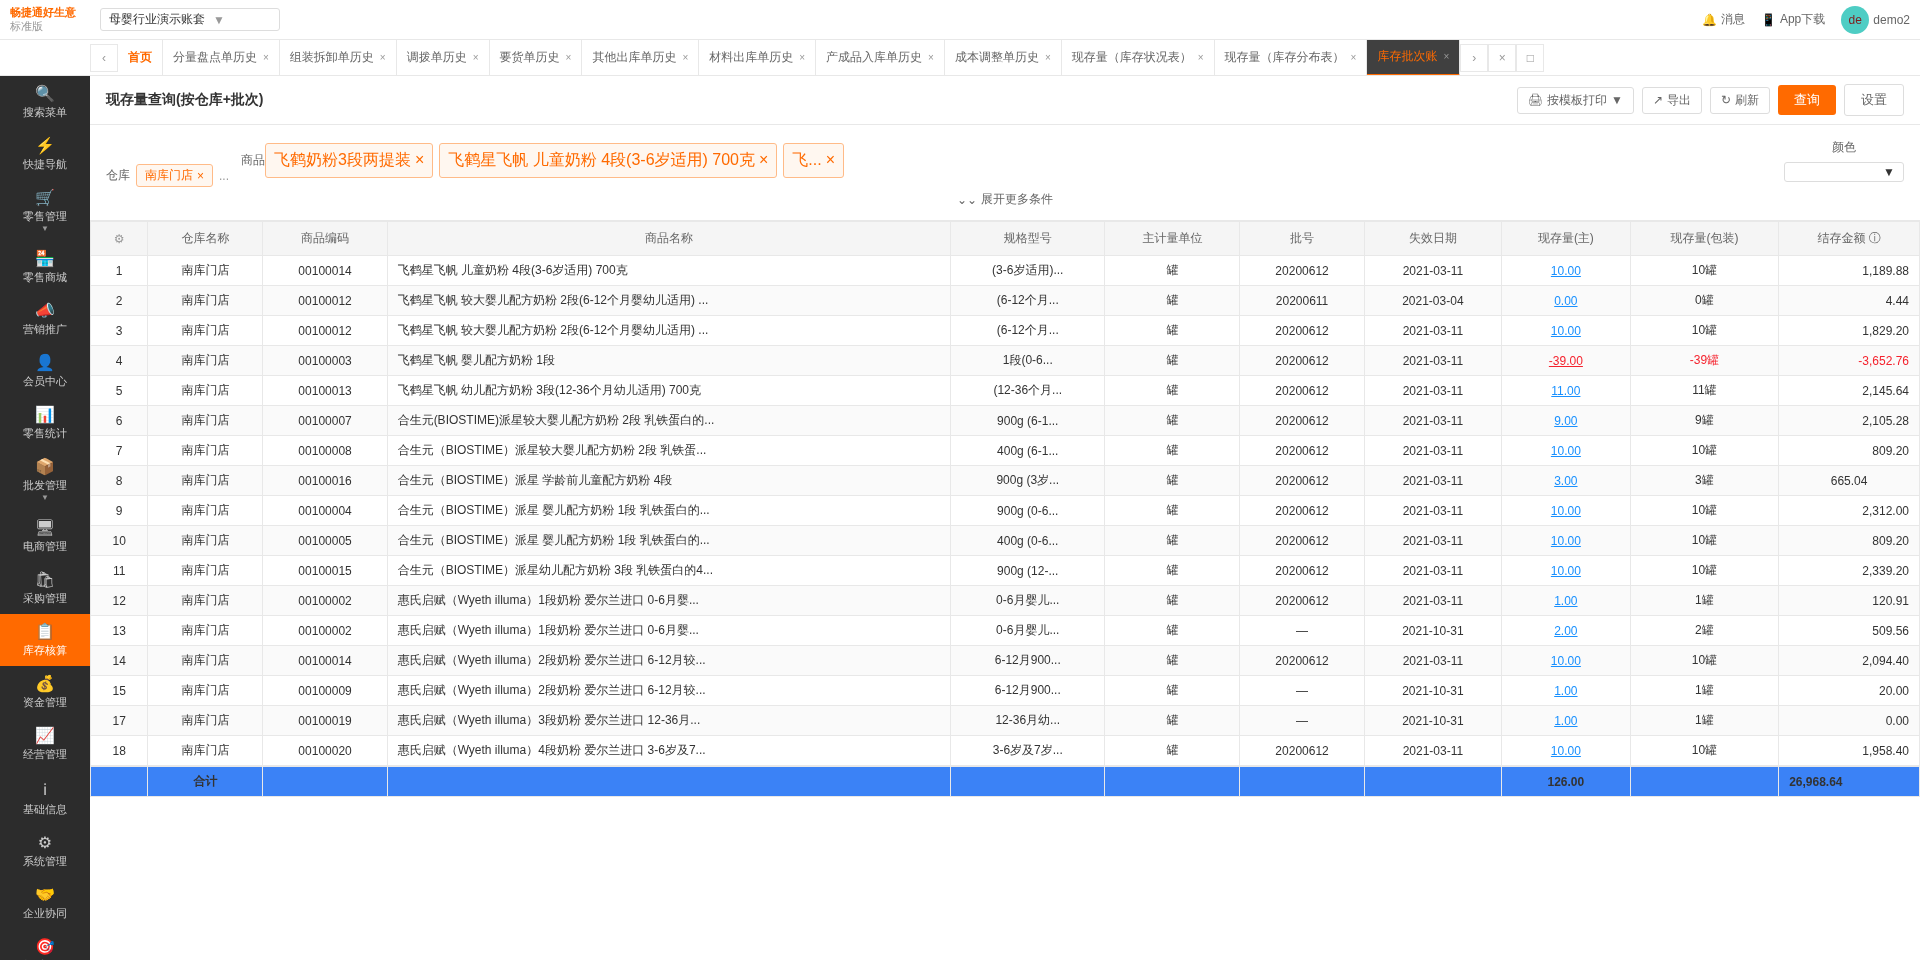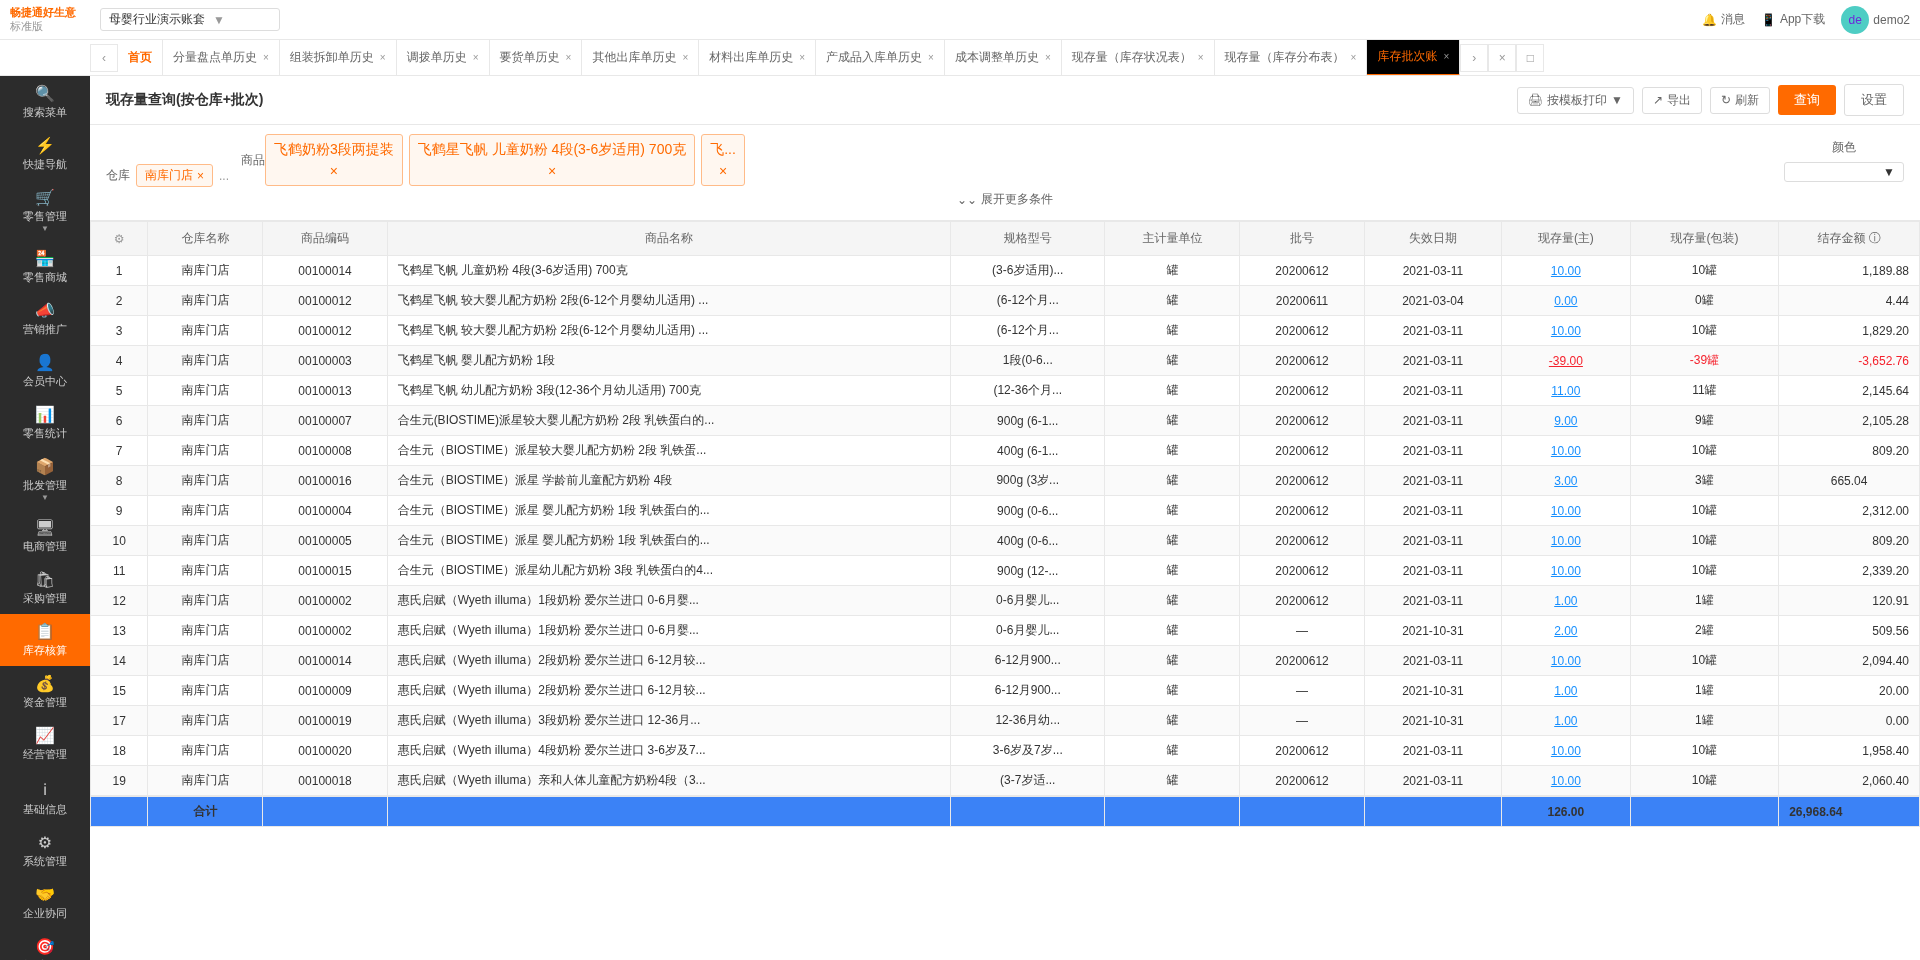--- a/index.html
+++ b/index.html
@@ -6,27 +6,27 @@
     body { font-family: 'Microsoft YaHei', Arial, sans-serif; font-size: 12px; background: #f5f5f5; color: #333; overflow: hidden; }
     
     
     .top-bar { display: flex; align-items: center; background: #fff; height: 40px; border-bottom: 1px solid #e8e8e8; padding: 0 10px; }
     .logo { display: flex; align-items: center; width: 90px; }
     .logo-text { color: #ff6a00; font-size: 11px; font-weight: bold; line-height: 1.2; }
     .top-selector { display: flex; align-items: center; background: #fff; border: 1px solid #ddd; border-radius: 3px; padding: 2px 8px; font-size: 12px; cursor: pointer; margin-right: 10px; min-width: 180px; }
     .top-selector .arrow { margin-left: 8px; color: #999; }
     .top-right { margin-left: auto; display: flex; align-items: center; gap: 16px; }
     .top-right-item { display: flex; align-items: center; gap: 4px; color: #666; cursor: pointer; font-size: 12px; }
-    .user-avatar { width: 28px; height: 28px; border-radius: 50%; background: #4ECDC4; display: flex; align-items: center; justify-content: center; color: #6d28d9; font-size: 12px; }
+    .user-avatar { width: 28px; height: 28px; border-radius: 50%; background: #4ECDC4; display: flex; align-items: center; justify-content: center; color: #7f1d1d; font-size: 12px; }
     
     
     .tab-bar { display: flex; align-items: center; background: #fff; height: 36px; border-bottom: 1px solid #e8e8e8; padding: 0 0 0 90px; overflow: hidden; }
     .tab-item { display: flex; align-items: center; padding: 0 10px; height: 36px; border-right: 1px solid #e8e8e8; font-size: 12px; cursor: pointer; white-space: nowrap; color: #666; flex-shrink: 0; }
     .tab-item.home { color: #ff6a00; font-weight: bold; }
-    .tab-item.active { color: #ff6a00; border-bottom: 2px solid #ff6a00; background: #000000; }
+    .tab-item.active { color: #ff6a00; border-bottom: 2px solid #ff6a00; background: #404040; }
     .tab-close { margin-left: 6px; color: #999; font-size: 10px; cursor: pointer; }
     .tab-nav-btn { width: 28px; height: 28px; display: flex; align-items: center; justify-content: center; cursor: pointer; color: #999; border: 1px solid #e8e8e8; }
     
     
     .main-layout { display: flex; height: calc(100vh - 76px); }
     
     
     .sidebar { width: 90px; background: #2c2c2c; display: flex; flex-direction: column; flex-shrink: 0; }
     .sidebar-item { display: flex; flex-direction: column; align-items: center; padding: 8px 4px; cursor: pointer; color: #ccc; font-size: 11px; }
     .sidebar-item.active { background: #ff6a00; color: #fff; }
@@ -45,21 +45,21 @@
     .btn-setting { background: #fff; color: #666; border: 1px solid #ddd; padding: 6px 16px; border-radius: 3px; cursor: pointer; font-size: 13px; }
     
     
     .filter-area { background: #fff; padding: 8px 16px; border-bottom: 1px solid #e8e8e8; }
     .filter-row { display: flex; align-items: center; gap: 12px; flex-wrap: wrap; }
     .filter-label { color: #666; font-size: 12px; white-space: nowrap; }
     .filter-tag { display: inline-flex; align-items: center; background: #fff7f0; border: 1px solid #ffbb88; border-radius: 3px; padding: 2px 8px; font-size: 12px; color: #ff6a00; gap: 4px; }
     .filter-tag .close { cursor: pointer; color: #ff6a00; }
     .filter-dots { color: #999; cursor: pointer; }
     .filter-product-tags { display: flex; align-items: center; gap: 6px; flex: 1; }
-    .filter-product-tag { display: inline-flex; align-items: center; background: #fff7f0; border: 1px solid #ffbb88; border-radius: 3px; padding: 6px 8px; font-size: 14px; color: #ff6a00; gap: 4px; flex-direction: column; }
+    .filter-product-tag { display: inline-flex; align-items: center; background: #fff7f0; border: 1px solid #ffbb88; border-radius: 3px; padding: 6px 8px; font-size: 16px; color: #ff6a00; gap: 4px; }
     .filter-color-select { border: 1px solid #ddd; border-radius: 3px; padding: 2px 8px; font-size: 12px; min-width: 120px; display: flex; align-items: center; justify-content: space-between; }
     .expand-more { display: flex; align-items: center; justify-content: center; padding: 4px 0; color: #666; font-size: 12px; cursor: pointer; gap: 4px; }
     
     
     .table-container { flex: 1; overflow: auto; background: #fff; margin: 0; }
     table { width: 100%; border-collapse: collapse; font-size: 12px; }
     thead tr { background: #f5f5f5; }
     th { padding: 8px 10px; text-align: center; border: 1px solid #e8e8e8; font-weight: 500; color: #666; white-space: nowrap; font-size: 12px; }
     td { padding: 6px 10px; text-align: center; border: 1px solid #e8e8e8; white-space: nowrap; color: #333; }
     td.left { text-align: left; }
@@ -489,33 +489,20 @@
               <td>00100020</td>
               <td class="left">惠氏启赋（Wyeth illuma）4段奶粉 爱尔兰进口 3-6岁及7...</td>
               <td>3-6岁及7岁...</td>
               <td>罐</td>
               <td>20200612</td>
               <td>2021-03-11</td>
               <td class="td-link">10.00</td>
               <td>10罐</td>
               <td style="text-align: right;">1,958.40</td>
             </tr>
-            <tr>
-              <td>19</td>
-              <td>南库门店</td>
-              <td>00100018</td>
-              <td class="left">惠氏启赋（Wyeth illuma）亲和人体儿童配方奶粉4段（3...</td>
-              <td>(3-7岁适...</td>
-              <td>罐</td>
-              <td>20200612</td>
-              <td>2021-03-11</td>
-              <td class="td-link">10.00</td>
-              <td>10罐</td>
-              <td style="text-align: right;">2,060.40</td>
-            </tr>
           </tbody>
         <tfoot id="table-foot">
             <tr class="footer-row">
               <td></td>
               <td>合计</td>
               <td></td>
               <td></td>
               <td></td>
               <td></td>
               <td></td>

